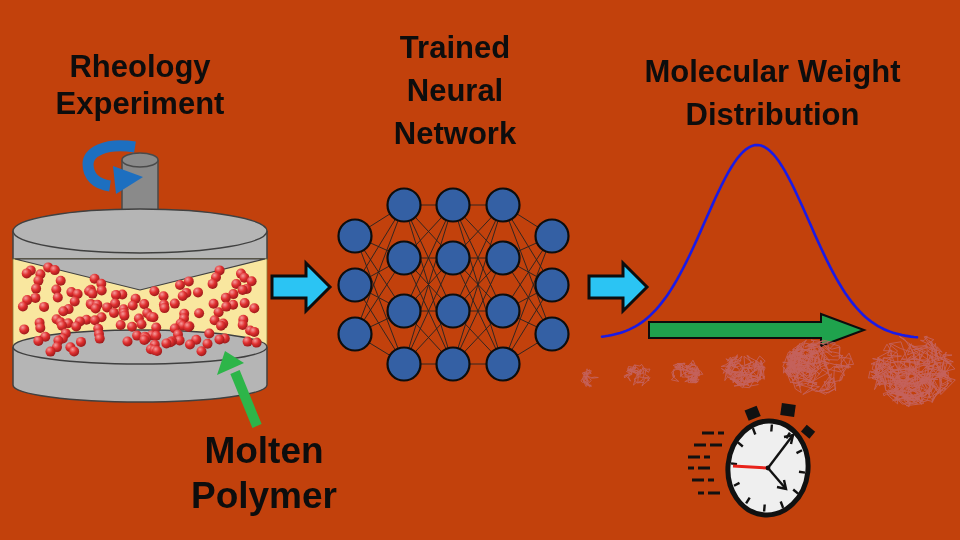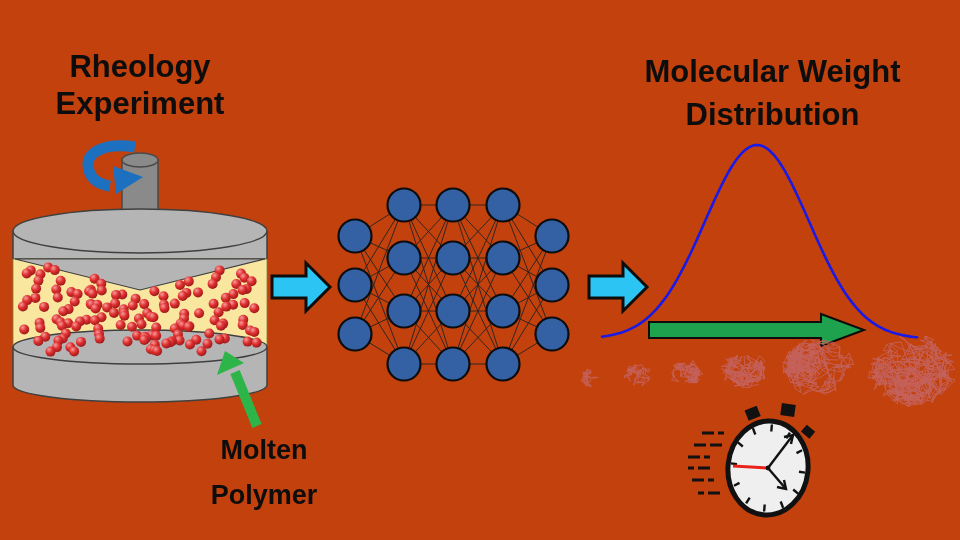--- a/index.html
+++ b/index.html
@@ -8,21 +8,21 @@
     font-family:"Liberation Sans",sans-serif;
   }
   .stage svg{position:absolute;left:0;top:0;}
   .lbl{
     position:absolute;text-align:center;font-weight:700;color:#0d0d0d;
     white-space:pre-line;letter-spacing:0;
   }
   .lbl-rheology{left:10px;top:48px;width:260px;font-size:31px;line-height:37px;}
   .lbl-network{left:355px;top:26px;width:200px;font-size:31px;line-height:43px;}
   .lbl-mwd{left:590px;top:50px;width:365px;font-size:31px;line-height:43px;}
-  .lbl-molten{left:154px;top:428px;width:220px;font-size:27px;line-height:45px;}
+  .lbl-molten{left:154px;top:428px;width:220px;font-size:37px;line-height:45px;}
   .lbl-rapid{left:470px;top:430px;width:245px;font-size:32px;line-height:41px;}
 </style>
 </head>
 <body>
 
 <div class="stage">
 
   <svg width="960" height="540" viewBox="0 0 960 540">
     <defs>
       <radialGradient id="gradSphere" cx="0.35" cy="0.3" r="0.8">
@@ -349,17 +349,20 @@
       <g stroke-width="2.4" fill="none" stroke="#111111">
         <line x1="768" y1="468" x2="786" y2="489"></line>
         <polyline points="777,487 786,489 784,480"></polyline>
       </g>
       <circle cx="768" cy="468" r="2.4" fill="#111111"></circle>
     </g>
   </svg>
 
   <div class="lbl lbl-rheology">Rheology
 Experiment</div>
+  <div class="lbl lbl-network">Trained
+Neural
+Network</div>
   <div class="lbl lbl-mwd">Molecular Weight
 Distribution</div>
   <div class="lbl lbl-molten">Molten
 Polymer</div>
 </div>
 
 </body></html>

